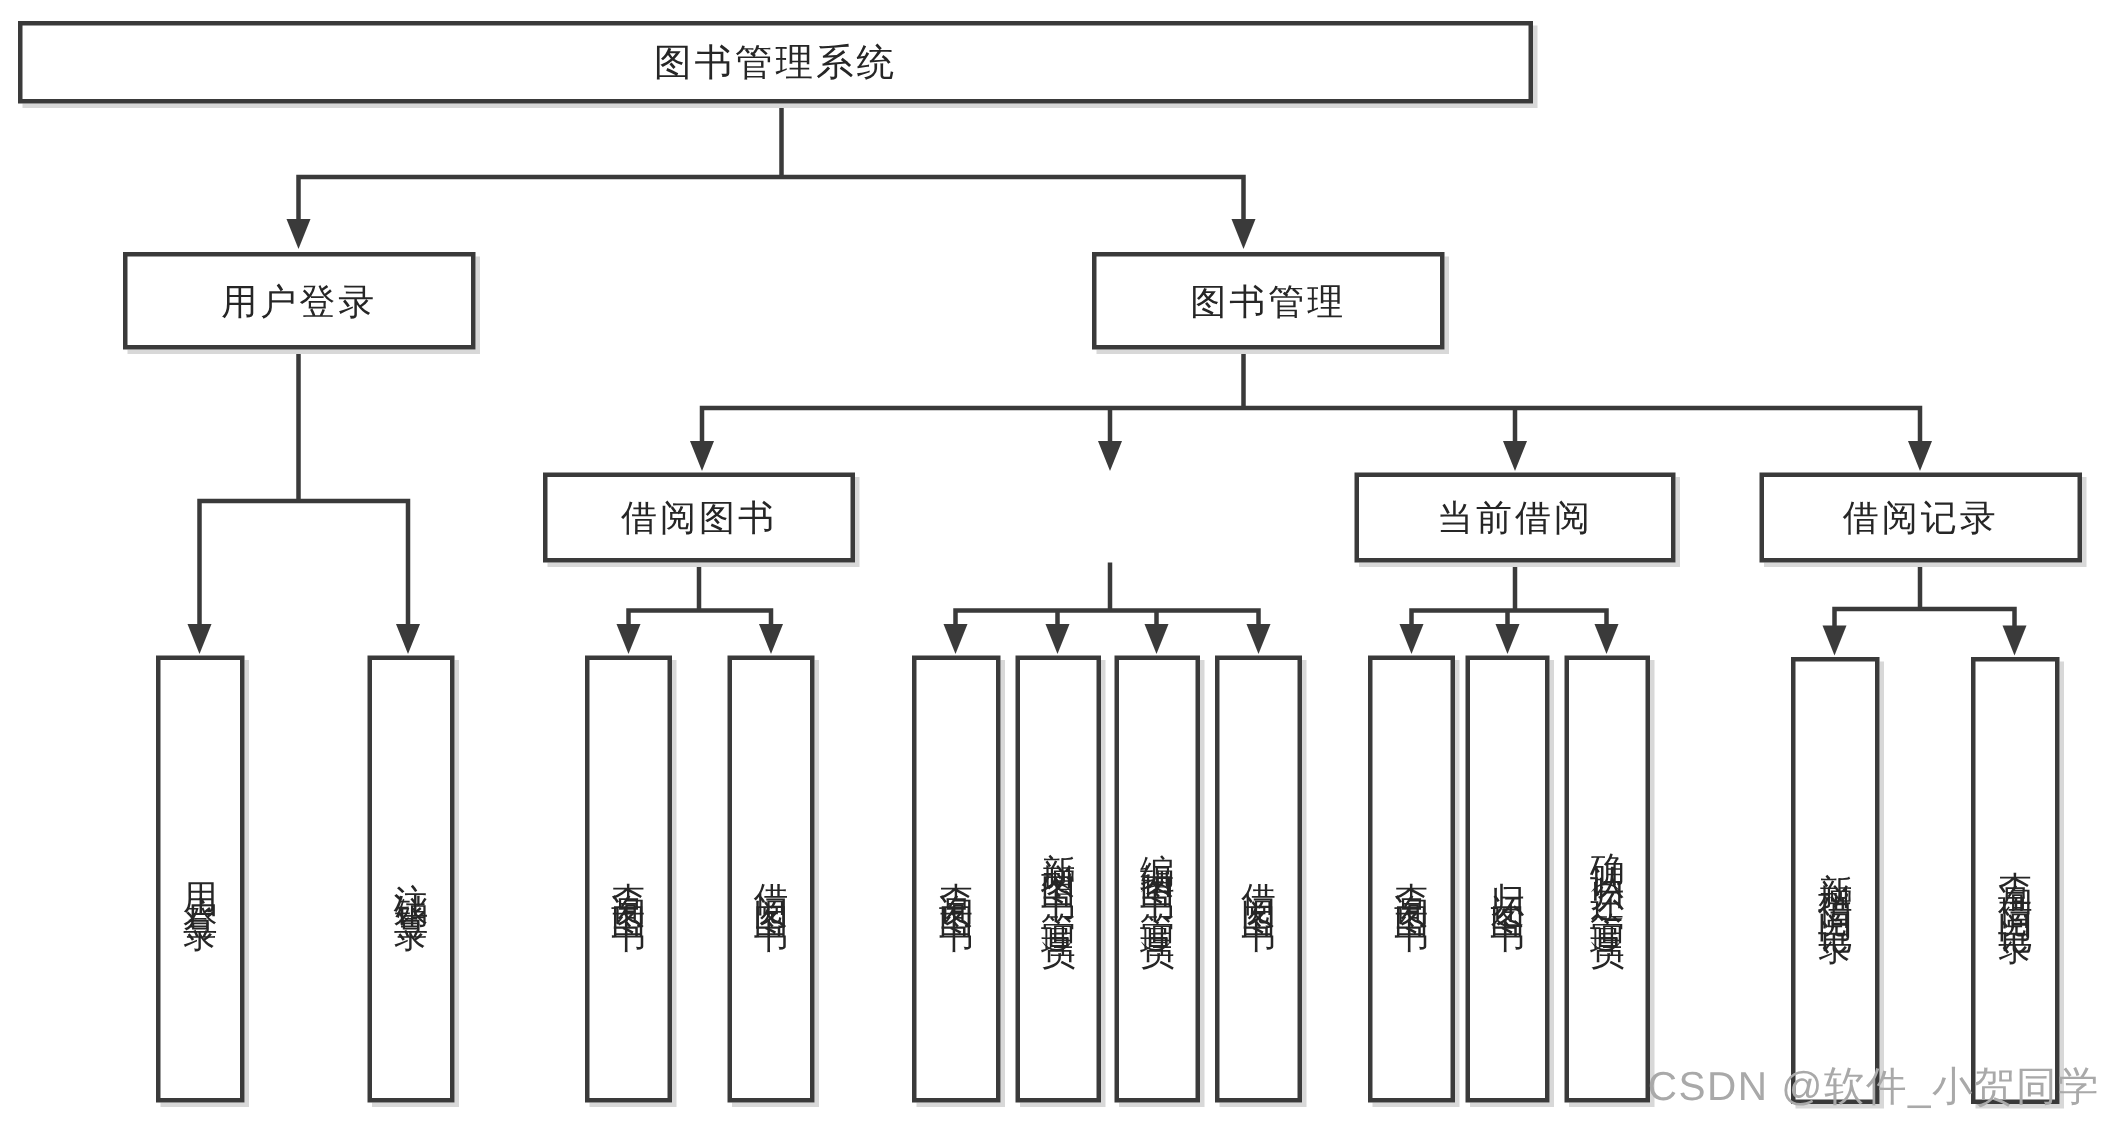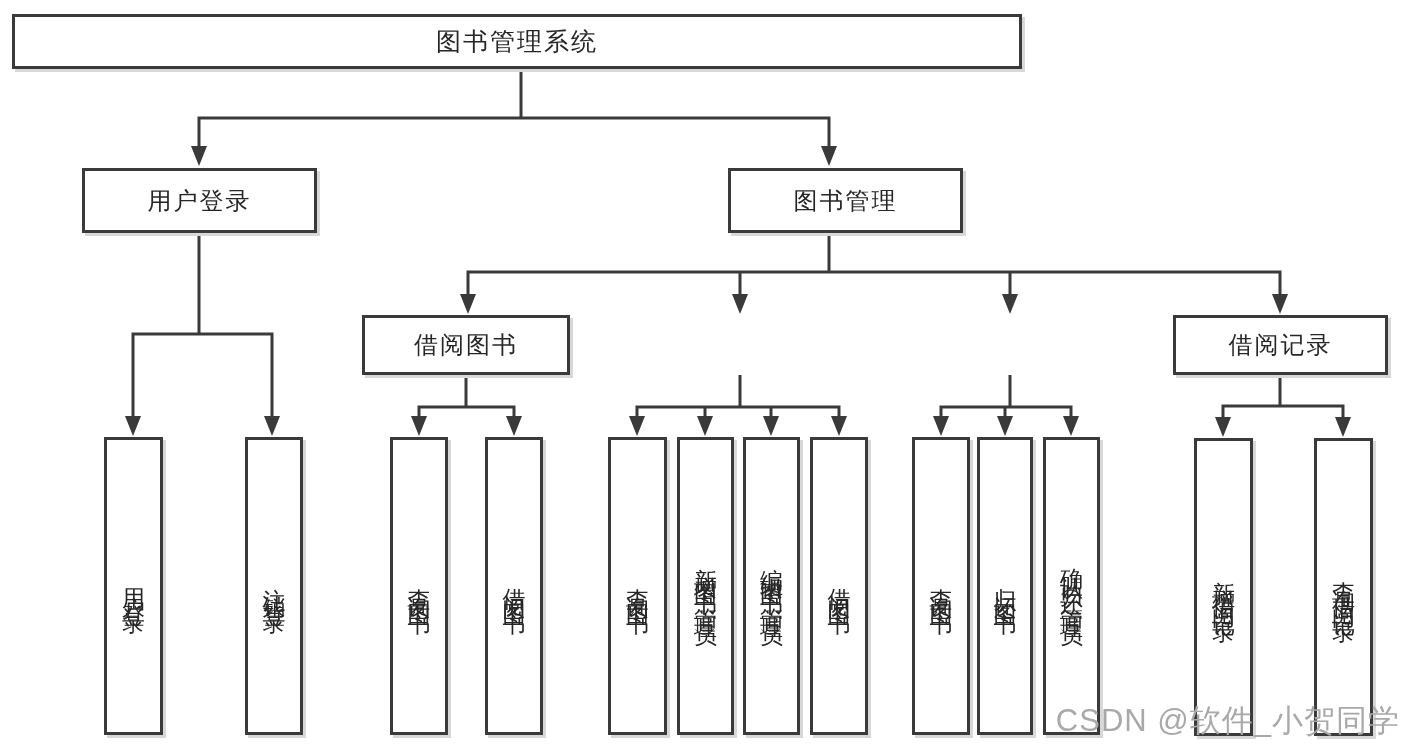--- a/index.html
+++ b/index.html
@@ -39,21 +39,21 @@
   .leaf{
     top:437px;height:298px;
     writing-mode:vertical-rl;
     font-size:23px;
     letter-spacing:8px;
     line-height:1;
   }
   .watermark{
     position:absolute;
     right:5px;bottom:5px;
-    font-size:31px;
+    font-size:27px;
     color:var(--watermark);
     z-index:5;
     letter-spacing:1px;
     white-space:nowrap;
   }
 </style>
 </head>
 <body>
 
 <div class="canvas">
@@ -100,20 +100,21 @@
       <polygon points="1335,417 1351,417 1343,437"></polygon>
     </g>
   </svg>
 
   <div class="box root">图书管理系统</div>
 
   <div class="box h-label" style="left:82px;top:168px;width:235px;height:65px">用户登录</div>
   <div class="box h-label" style="left:728px;top:168px;width:235px;height:65px">图书管理</div>
 
   <div class="box h-label" style="left:362px;top:315px;width:208px;height:60px">借阅图书</div>
+  <div class="box h-label" style="left:903px;top:315px;width:214px;height:60px">当前借阅</div>
   <div class="box h-label" style="left:1173px;top:315px;width:215px;height:60px">借阅记录</div>
 
   <div class="box leaf" style="left:104px;width:59px">用户登录</div>
   <div class="box leaf" style="left:245px;width:58px">注销登录</div>
 
   <div class="box leaf" style="left:390px;width:58px">查询图书</div>
   <div class="box leaf" style="left:485px;width:58px">借阅图书</div>
 
   <div class="box leaf" style="left:608px;width:59px">查询图书</div>
   <div class="box leaf" style="left:677px;width:57px">新增图书（管理员）</div>

